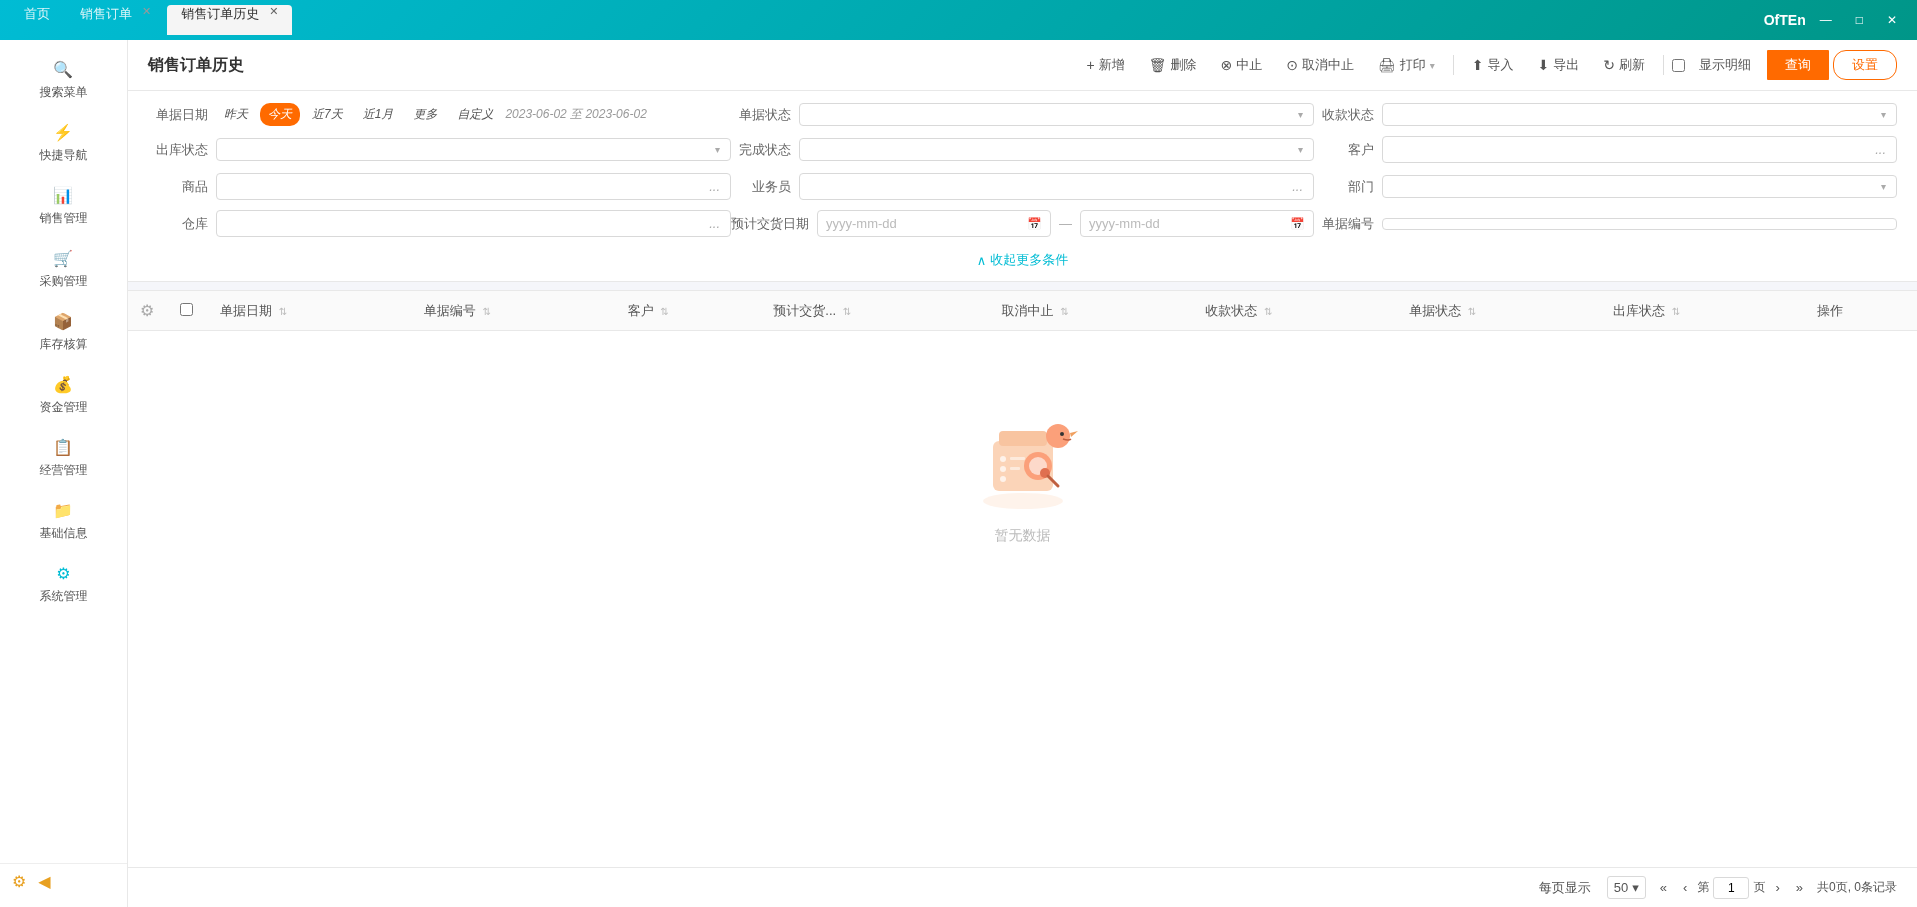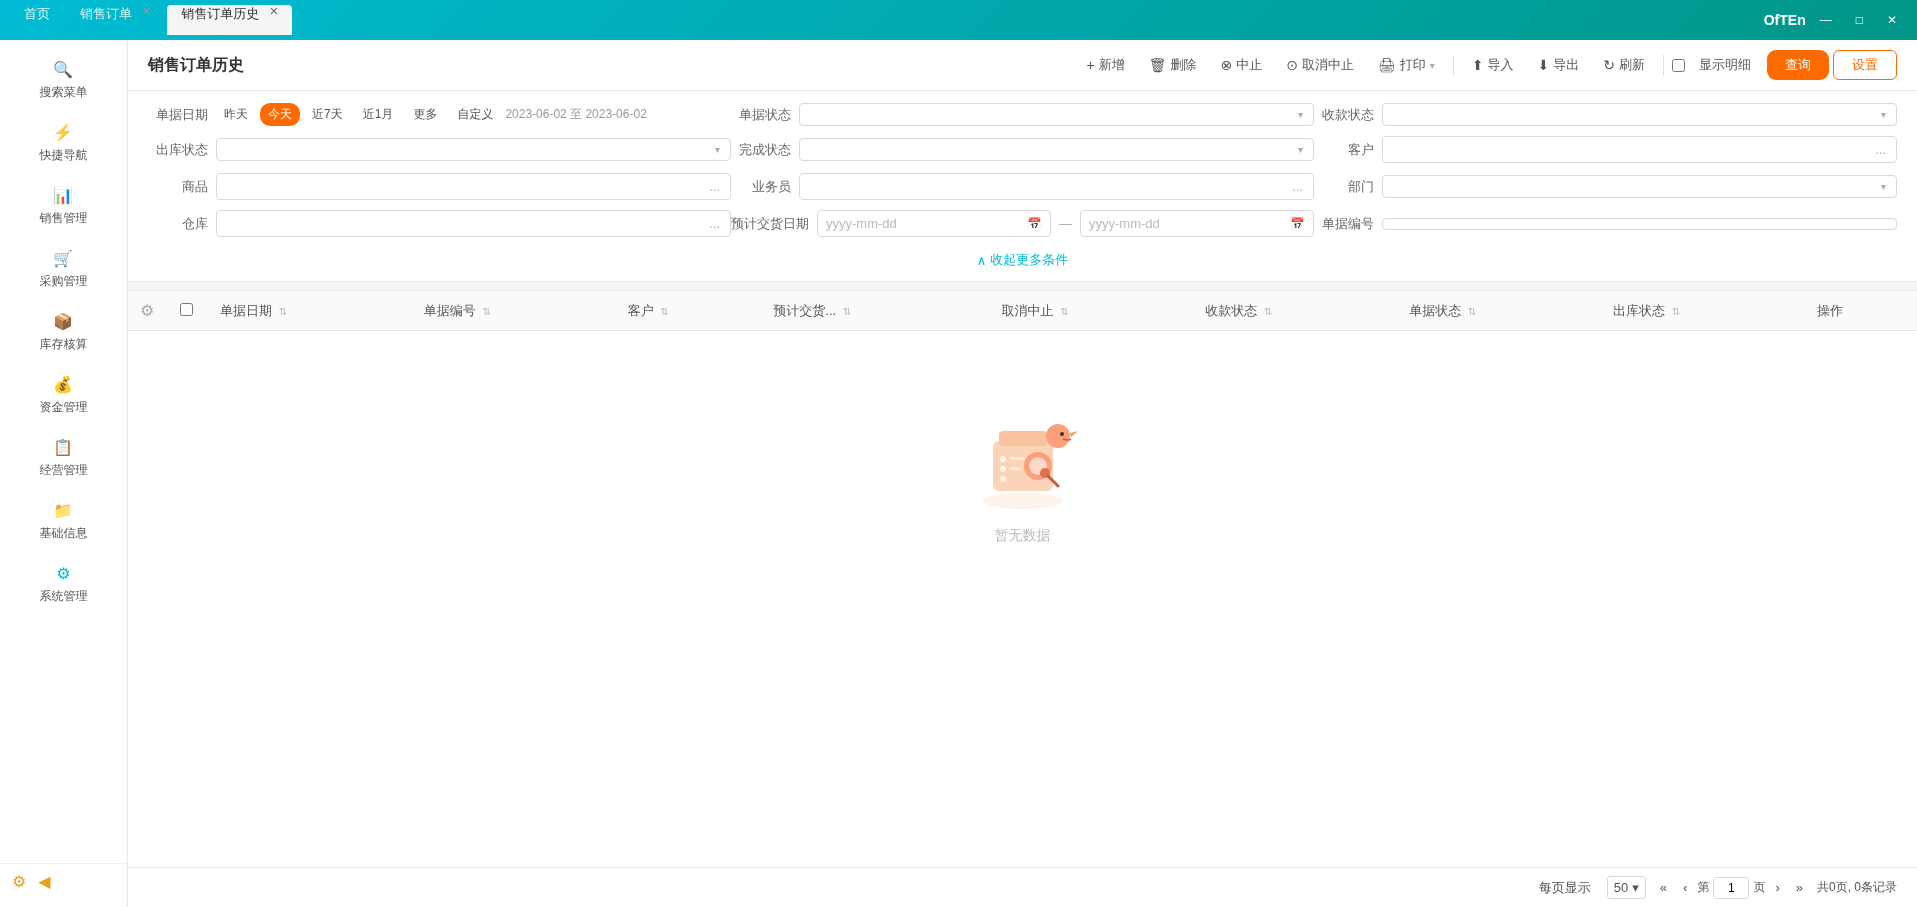--- a/index.html
+++ b/index.html
@@ -123,30 +123,30 @@
       color: #555;
       font-size: 12px;
       border-radius: 3px;
     }
     .toolbar-btn .btn-icon { font-size: 14px; }
     .query-btn {
       background: #ff6a00;
       color: #fff;
       border: none;
       padding: 6px 18px;
-      border-radius: 9px;
+      border-radius: 1px;
       cursor: pointer;
       font-size: 13px;
     }
     .set-btn {
       background: #fff;
       color: #ff6a00;
       border: 1px solid #ff6a00;
       padding: 5px 18px;
-      border-radius: 6px;
+      border-radius: 13px;
       cursor: pointer;
       font-size: 13px;
     }
     .toolbar-divider { width: 1px; height: 20px; background: #ddd; margin: 0 4px; }
     .checkbox-display { display: flex; align-items: center; gap: 14px; font-size: 12px; color: #555; }
     .checkbox-display input { width: 13px; height: 13px; }
 
     
     .filter-area {
       background: #fff;
@@ -171,20 +171,21 @@
       color: #666;
       white-space: nowrap;
       font-size: 13px;
       min-width: 60px;
       text-align: right;
     }
     .filter-value {
       flex: 1;
       display: flex;
       align-items: center;
+      font-style: italic;
     }
     .date-tabs { display: flex; align-items: center; gap: 4px; flex-wrap: wrap; }
     .date-tab {
       padding: 2px 7px;
       border-radius: 3px;
       cursor: pointer;
       color: #555;
       font-size: 12px;
       border: 1px solid transparent;
     }

